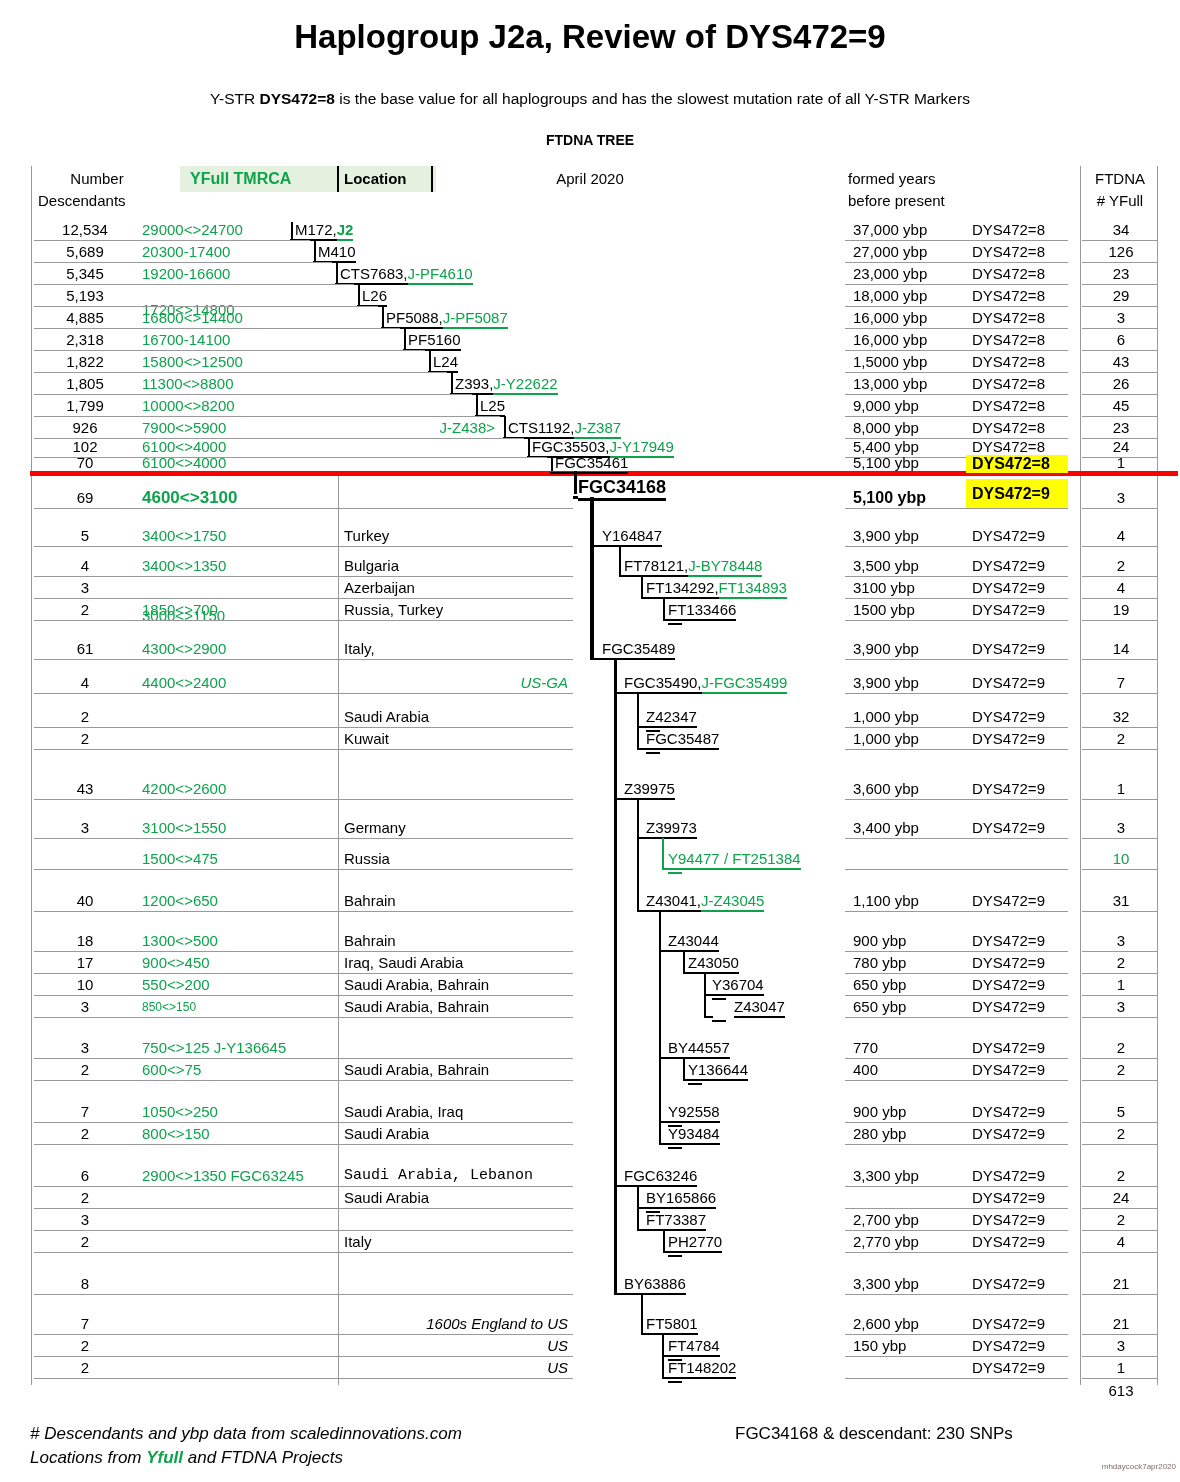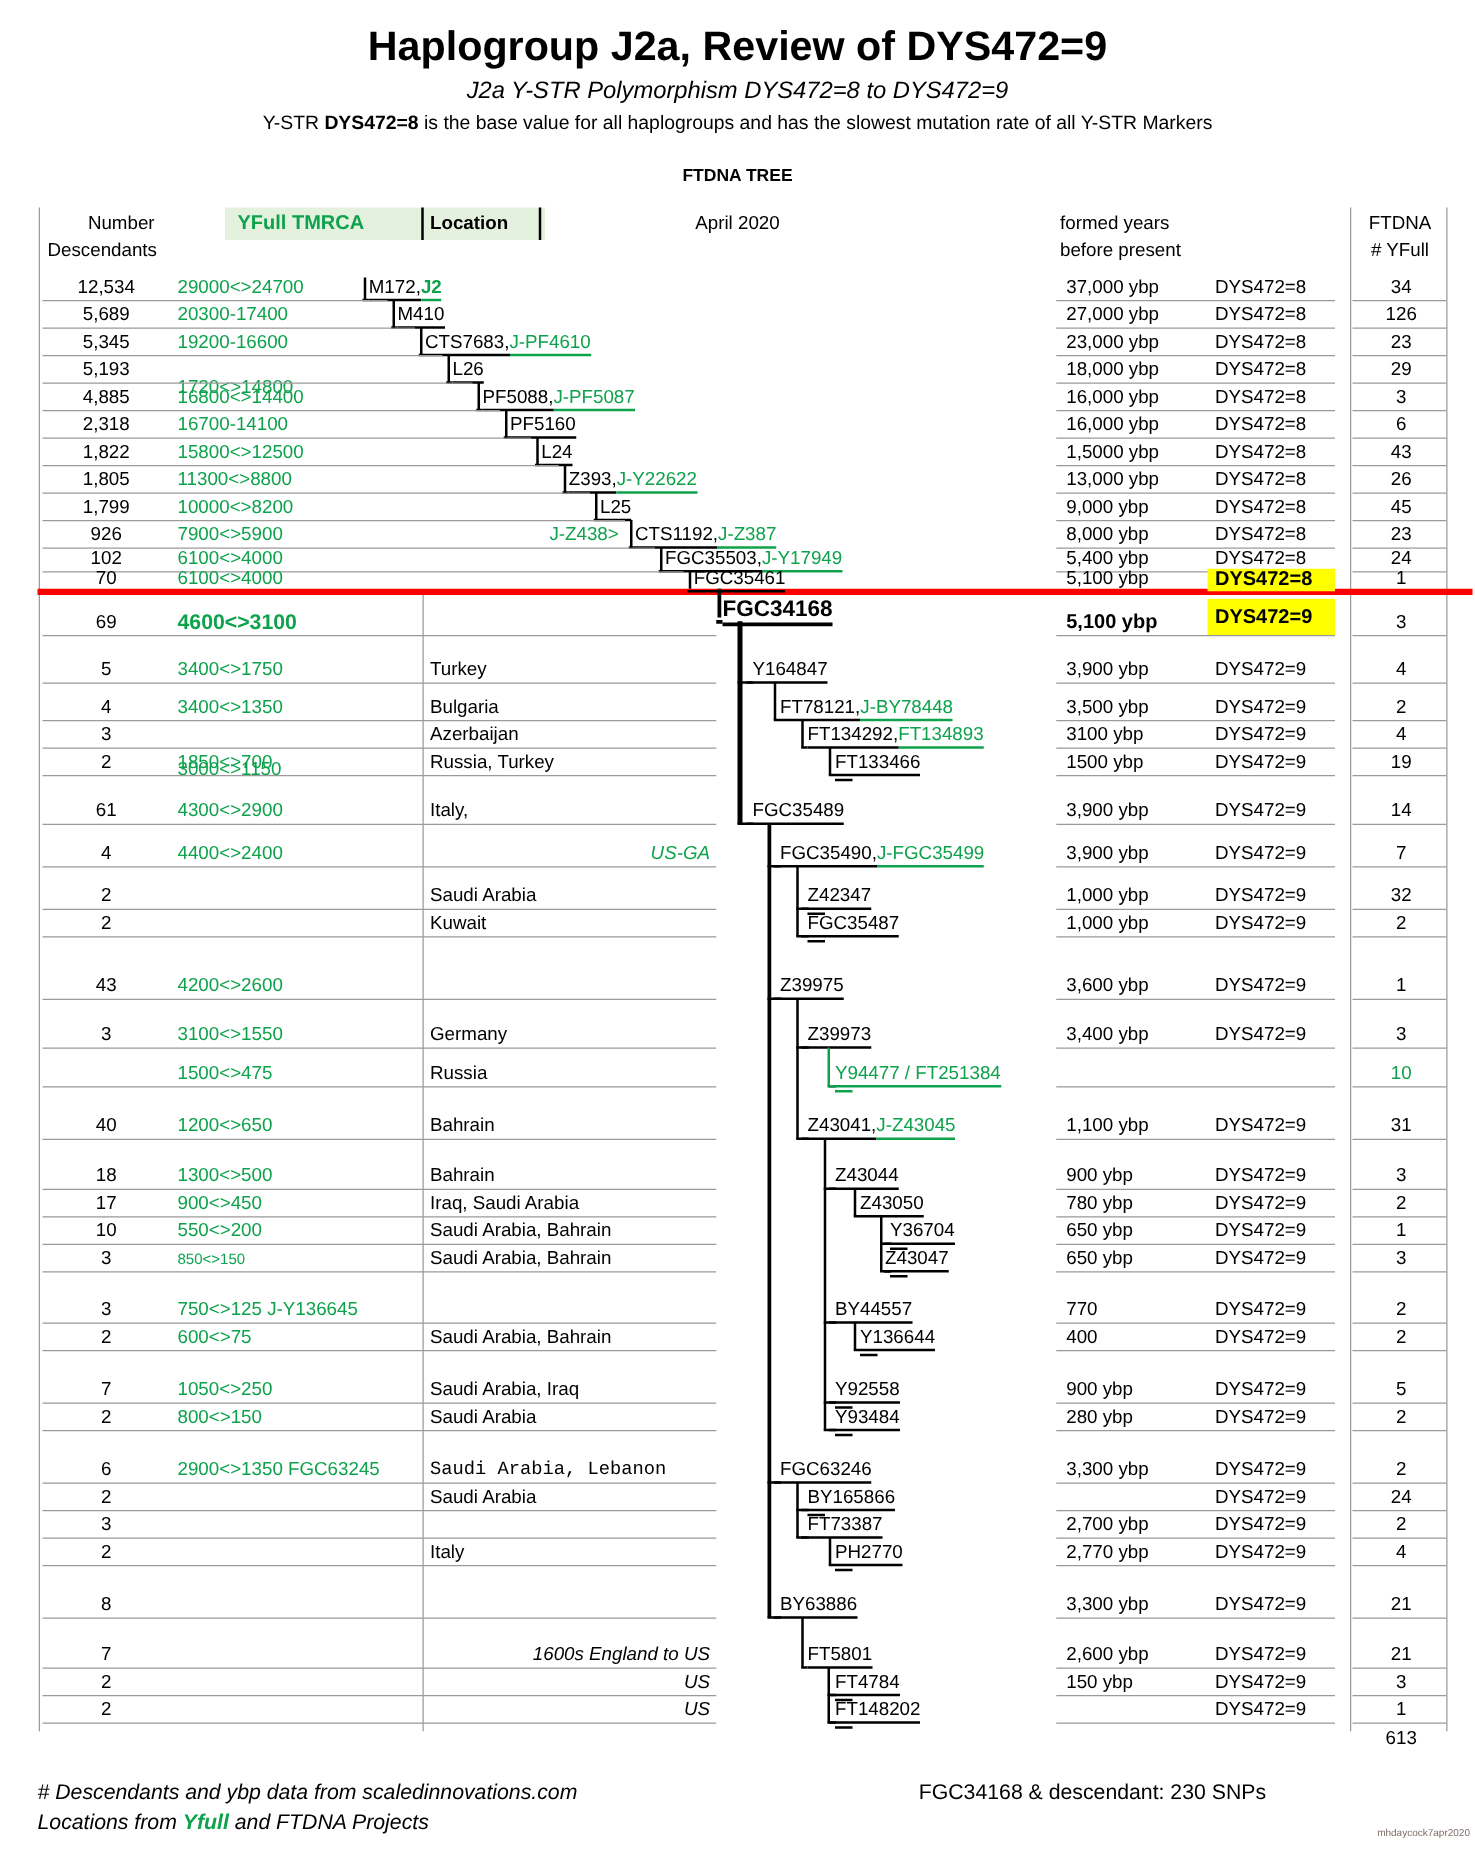--- a/index.html
+++ b/index.html
@@ -28,21 +28,20 @@
   #tmrca-hdr{left:190px;top:169px;font-weight:bold;font-size:16px;}
   .foot{position:absolute;font-size:17px;height:20px;line-height:20px;white-space:nowrap;}
   #watermark{position:absolute;font-size:8px;color:#7d6d66;right:4px;top:1462px;}
   #redline{position:absolute;left:30px;top:471px;width:1148px;height:5px;background:#fe0000;}
 </style>
 </head>
 <body>
 
 <div id="page">
   <div id="title" class="abs ctr">Haplogroup J2a, Review of  DYS472=9</div>
-  <div id="subtitle" class="abs ctr">J2a  Y-STR Polymorphism  DYS472=8 to DYS472=9</div>
   <div id="note" class="abs ctr"><span>Y-STR </span><span class="b">DYS472=8</span><span> is the base value for all haplogroups and has the slowest mutation rate of all Y-STR Markers</span></div>
   <div id="treehead" class="abs ctr">FTDNA TREE</div>
 
   <div class="hdr ctr" style="left:34px;top:169px;width:126px;">Number</div>
   <div class="hdr" style="left:38px;top:191px;">Descendants</div>
   <div id="tmrca-box"></div>
   <div id="tmrca-hdr" class="hdr green">YFull TMRCA</div>
   <div class="hdr b" style="left:344px;top:169px;">Location</div>
   <div class="tline" style="left:337px;top:166px;width:2px;height:26px;"></div>
   <div class="tline" style="left:431px;top:166px;width:2px;height:26px;"></div>
@@ -347,21 +346,21 @@
       <div style="position: absolute; left: 712px; top: 998px; width: 14px; height: 2px; background: rgb(0, 0, 0);"></div>
       <div class="cell" style="left: 853px; top: 975px; font-size: 15px;">650 ybp</div>
       <div class="cell" style="left: 972px; top: 975px;">DYS472=9</div>
       <div class="cell ctr" style="left: 1084px; top: 975px; width: 74px;">1</div>
       <div style="position: absolute; left: 34px; top: 995px; width: 539px; height: 1px; background: rgb(154, 154, 154);"></div>
       <div style="position: absolute; left: 845px; top: 995px; width: 223px; height: 1px; background: rgb(154, 154, 154);"></div>
       <div style="position: absolute; left: 1082px; top: 995px; width: 75px; height: 1px; background: rgb(154, 154, 154);"></div>
       <div class="cell ctr" style="left: 34px; top: 997px; width: 102px;">3</div>
       <div class="cell green" style="left: 142px; top: 997px; font-size: 12px;">850&lt;&gt;150</div>
       <div class="cell" style="left: 344px; top: 997px; width: 224px;">Saudi Arabia, Bahrain</div>
-      <div class="cell" style="left: 708px; top: 997px;"><span class="label-part ">Z43047</span></div>
+      <div class="cell" style="left: 734px; top: 997px;"><span class="label-part ">Z43047</span></div>
       <div style="position: absolute; left: 707px; top: 1016px; width: 5px; height: 2px; background: rgb(0, 0, 0);"></div>
       <div style="position: absolute; left: 712px; top: 1020px; width: 14px; height: 2px; background: rgb(0, 0, 0);"></div>
       <div class="cell" style="left: 853px; top: 997px; font-size: 15px;">650 ybp</div>
       <div class="cell" style="left: 972px; top: 997px;">DYS472=9</div>
       <div class="cell ctr" style="left: 1084px; top: 997px; width: 74px;">3</div>
       <div style="position: absolute; left: 34px; top: 1017px; width: 539px; height: 1px; background: rgb(154, 154, 154);"></div>
       <div style="position: absolute; left: 845px; top: 1017px; width: 223px; height: 1px; background: rgb(154, 154, 154);"></div>
       <div style="position: absolute; left: 1082px; top: 1017px; width: 75px; height: 1px; background: rgb(154, 154, 154);"></div>
       <div class="cell ctr" style="left: 34px; top: 1038px; width: 102px;">3</div>
       <div class="cell green" style="left: 142px; top: 1038px; font-size: 15px;">750&lt;&gt;125 J-Y136645</div>

